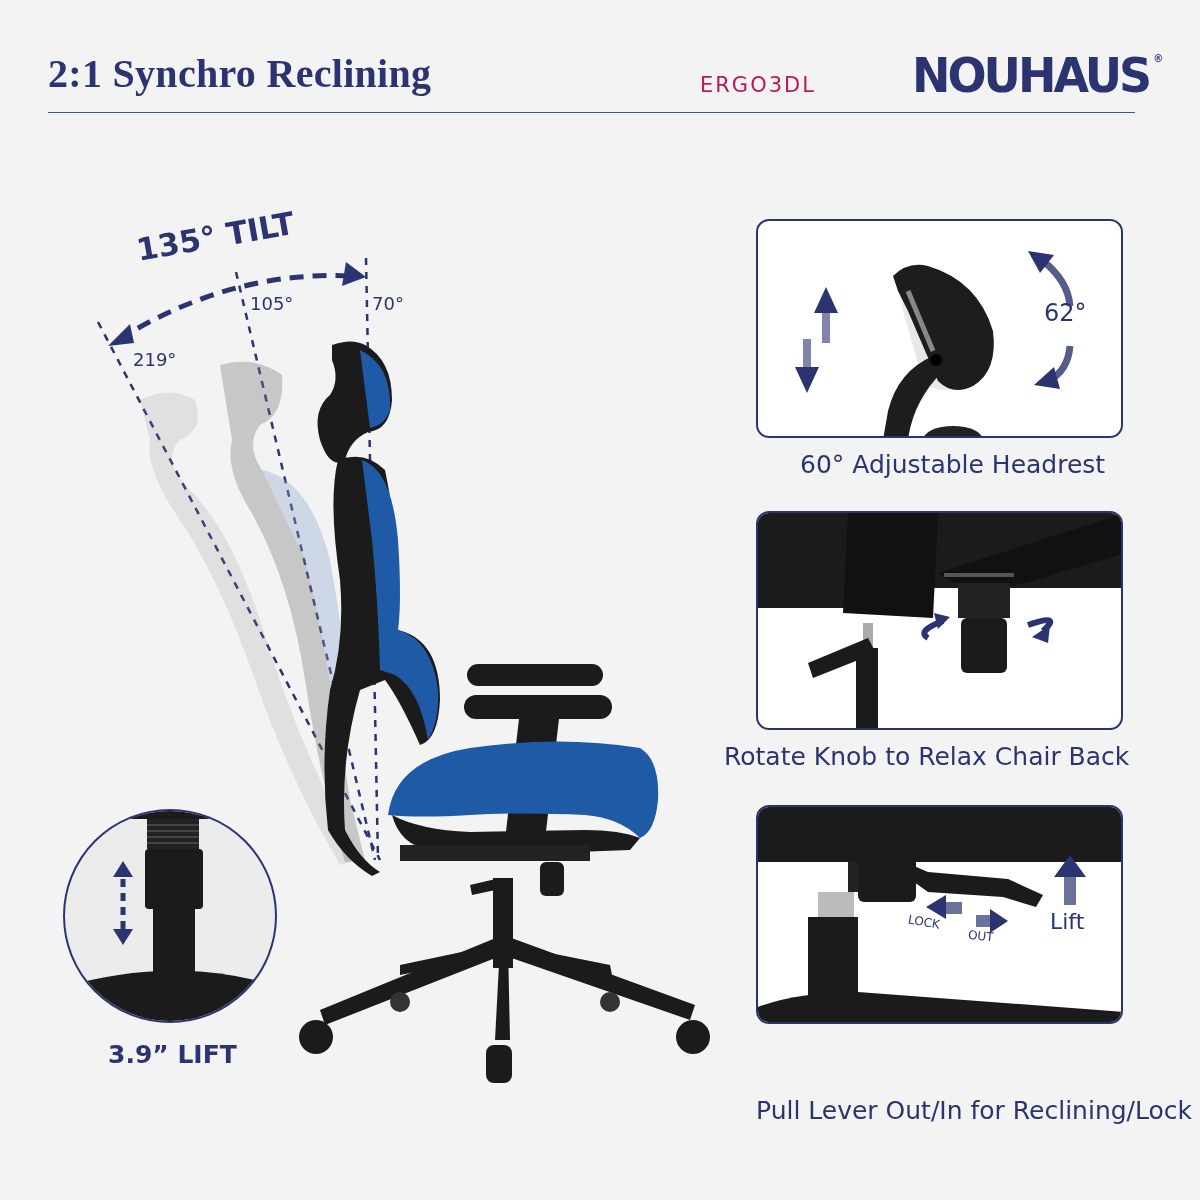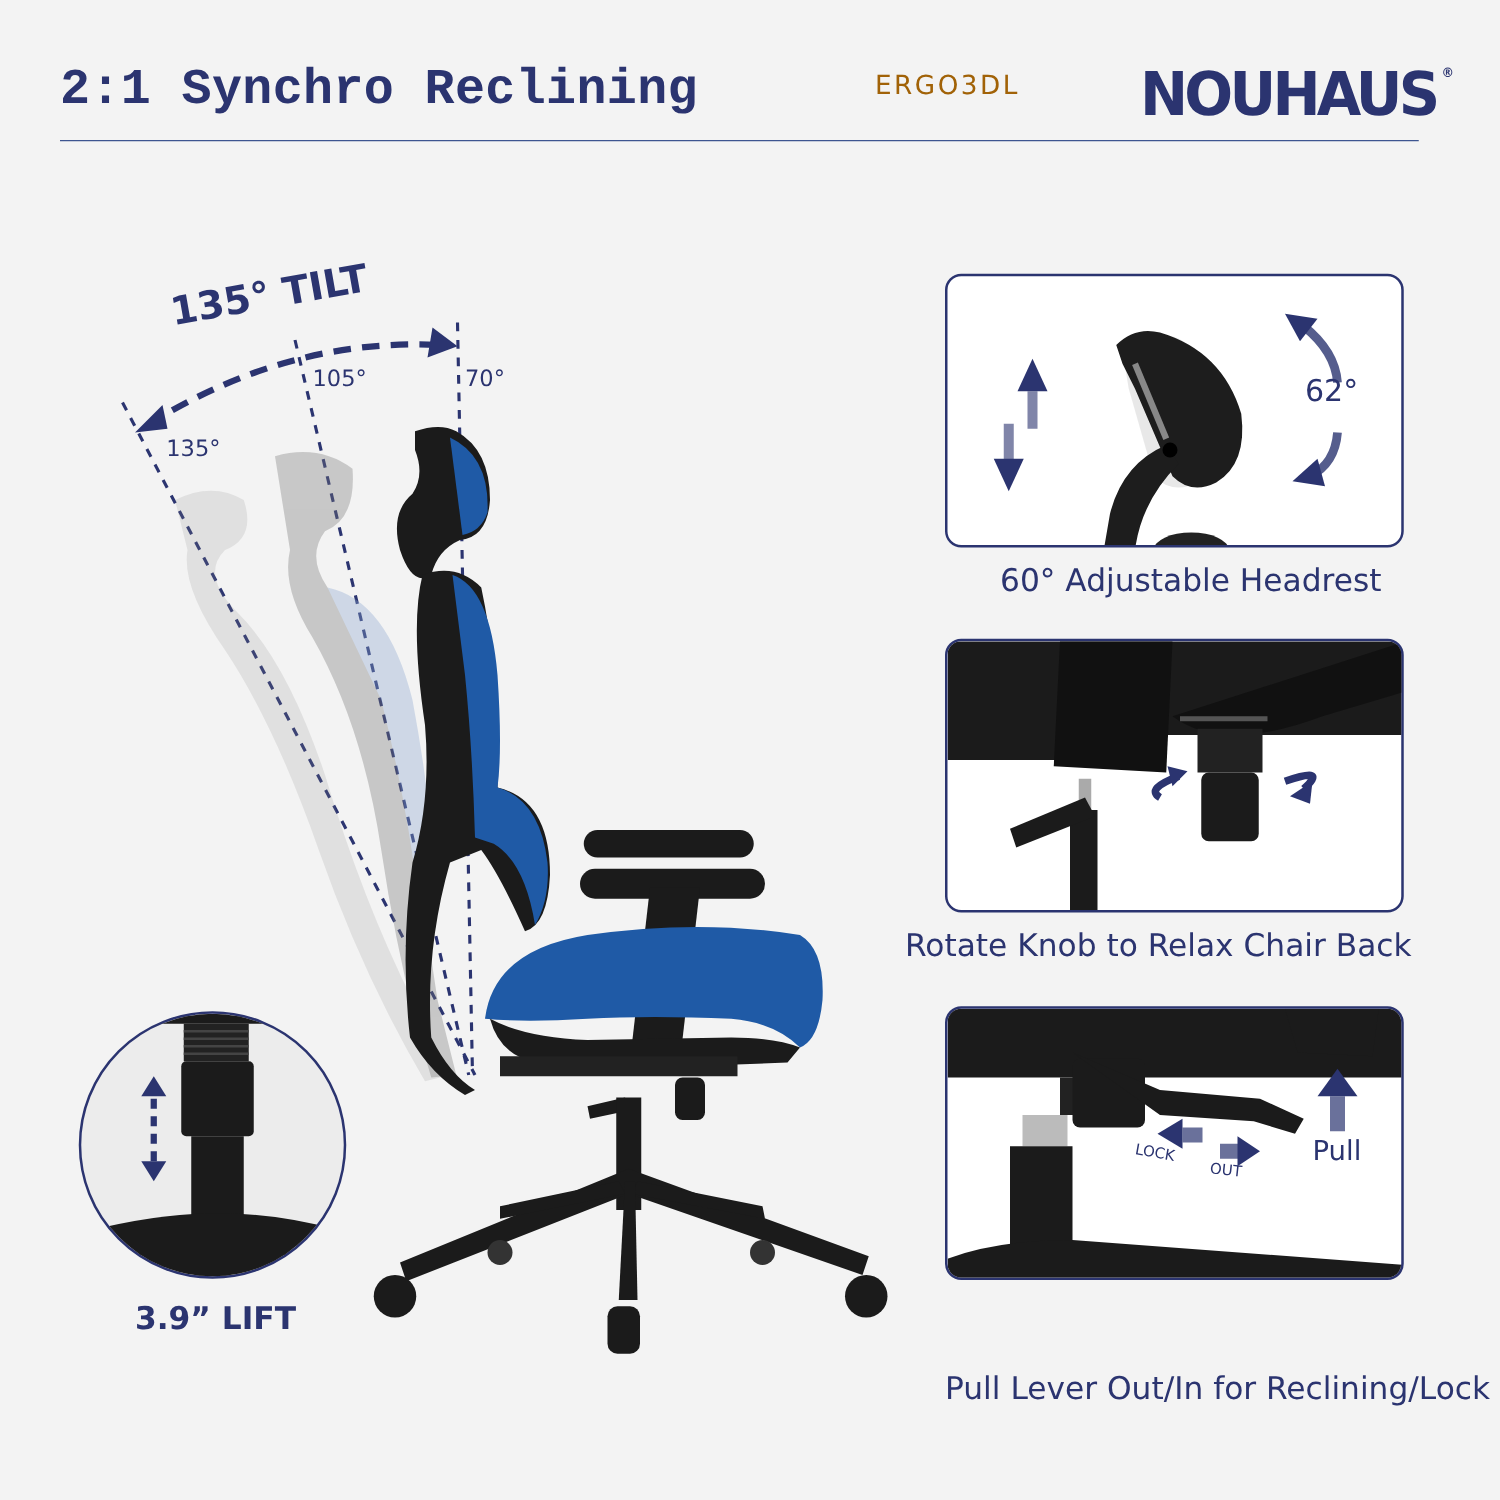--- a/index.html
+++ b/index.html
@@ -1,22 +1,22 @@
 <!DOCTYPE html>
 <html><head>
 <meta charset="utf-8">
 <style>
   html, body { margin:0; padding:0; }
   body {
     width:1200px; height:1200px; background:#f3f3f3; position:relative; overflow:hidden;
     font-family:"Liberation Sans", "DejaVu Sans", sans-serif; color:#2b3470;
   }
   .abs { position:absolute; }
-  .title { left:48px; top:50px; font-size:40px; font-weight:bold; color:#2b3470; letter-spacing:0.3px; font-family:Liberation Mono, monospace; }
-  .model { left:700px; top:56px; font-size:21px; color:#a16207; letter-spacing:2px; font-family:"DejaVu Sans", sans-serif; }
+  .title { left:48px; top:50px; font-size:40px; font-weight:bold; color:#2b3470; letter-spacing:0.3px; font-family:Liberation Serif, serif; }
+  .model { left:700px; top:73px; font-size:21px; color:#be185d; letter-spacing:2px; font-family:"DejaVu Sans", sans-serif; }
   .brand { left:912px; top:48px; font-size:46px; font-weight:bold; color:#2b3470; letter-spacing:-3px; font-family:"DejaVu Sans", sans-serif; transform:scaleY(1.05); }
   .brand sup { font-size:10px; letter-spacing:0; vertical-align:top; position:relative; top:6px; left:4px; }
   .rule { left:48px; top:112px; width:1087px; height:1px; background:#3d5590; }
 
   .tilt-label { left:140px; top:232px; font-size:31px; font-weight:bold; color:#2b3470; transform:rotate(-10deg); transform-origin:left bottom; font-family:"DejaVu Sans", sans-serif; }
   .deg { font-size:18px; color:#2b3470; font-family:"DejaVu Sans", sans-serif;text-align:right; }
 
   .panel { position:absolute; border:2.5px solid #2b3470; border-radius:13px; background:#fff; overflow:hidden; box-sizing:border-box; }
   .caption { position:absolute; font-size:25px; color:#2b3470; font-family:"DejaVu Sans", sans-serif; white-space:nowrap; }
 
@@ -74,21 +74,21 @@
   <path d="M500 945 L 495 1040 L 510 1040 L 508 945 Z" fill="#1b1b1b"></path>
 
   <circle cx="316" cy="1037" r="17" fill="#1b1b1b"></circle>
   <circle cx="693" cy="1037" r="17" fill="#1b1b1b"></circle>
   <rect x="486" y="1045" width="26" height="38" rx="8" fill="#1b1b1b"></rect>
   <circle cx="400" cy="1002" r="10" fill="#333"></circle>
   <circle cx="610" cy="1002" r="10" fill="#333"></circle>
 </svg>
 
 <div class="abs tilt-label">135° TILT</div>
-<div class="abs deg" style="left:133px;top:349px;">135°</div>
+<div class="abs deg" style="left:133px;top:349px;">219°</div>
 <div class="abs deg" style="left:250px;top:293px;">105°</div>
 <div class="abs deg" style="left:372px;top:293px;">70°</div>
 
 <div class="abs lift-circle">
   <svg width="214" height="214">
     <rect x="0" y="0" width="214" height="8" fill="#1b1b1b"></rect>
     <rect x="82" y="8" width="52" height="30" fill="#222"></rect>
     <g stroke="#444" stroke-width="2">
         <line x1="82" y1="14" x2="134" y2="14"></line>
         <line x1="82" y1="20" x2="134" y2="20"></line>
@@ -160,15 +160,15 @@
     <path d="M0 200 Q 40 185 100 185 L 367 205 L 367 219 L 0 219 Z" fill="#1b1b1b"></path>
     <polygon points="168,100 188,88 188,112" fill="#2b3470"></polygon>
     <rect x="188" y="95" width="16" height="12" fill="#2b3470" opacity="0.7"></rect>
     <rect x="218" y="108" width="16" height="12" fill="#2b3470" opacity="0.7"></rect>
     <polygon points="250,114 232,102 232,126" fill="#2b3470"></polygon>
     <polygon points="312,48 296,70 328,70" fill="#2b3470"></polygon>
     <rect x="306" y="70" width="12" height="28" fill="#2b3470" opacity="0.7"></rect>
   </svg>
   <div class="abs" style="left:150px;top:108px;font-size:12px;color:#2b3470;transform:rotate(10deg);font-family:'DejaVu Sans',sans-serif;">LOCK</div>
   <div class="abs" style="left:210px;top:122px;font-size:12px;color:#2b3470;transform:rotate(6deg);font-family:'DejaVu Sans',sans-serif;">OUT</div>
-  <div class="abs" style="left:292px;top:102px;font-size:22px;color:#2b3470;font-family:'DejaVu Sans',sans-serif;">Pull</div>
+  <div class="abs" style="left:292px;top:102px;font-size:22px;color:#2b3470;font-family:'DejaVu Sans',sans-serif;">Lift</div>
 </div>
 <div class="caption" style="left:756px;top:1096px;">Pull Lever Out/In for Reclining/Lock</div>
 
 </body></html>

